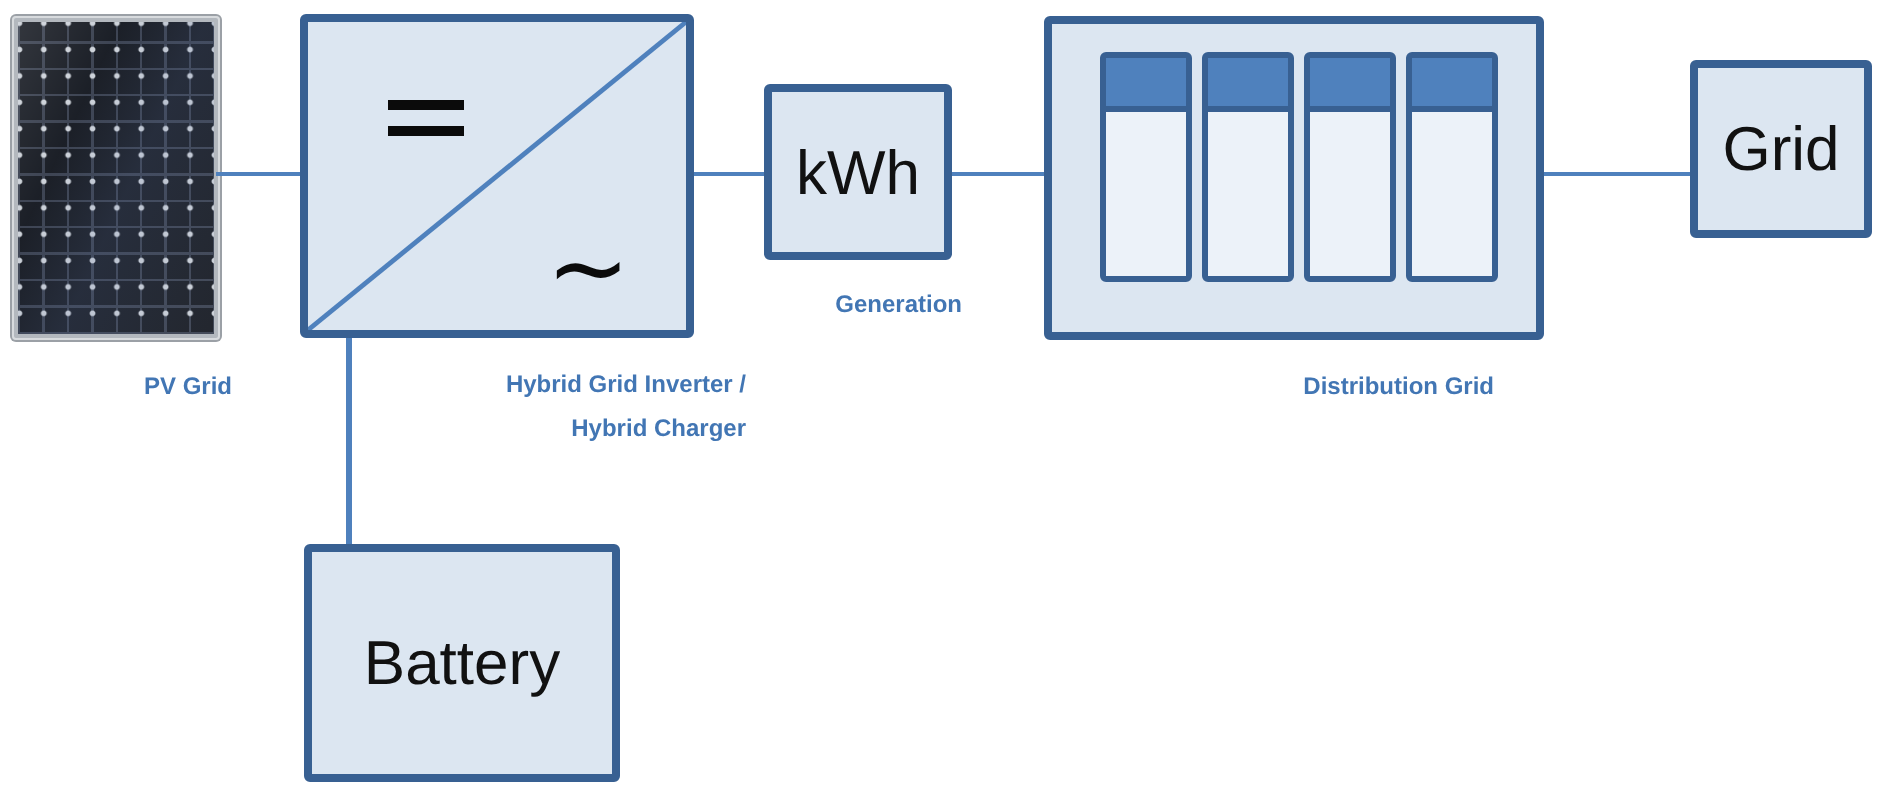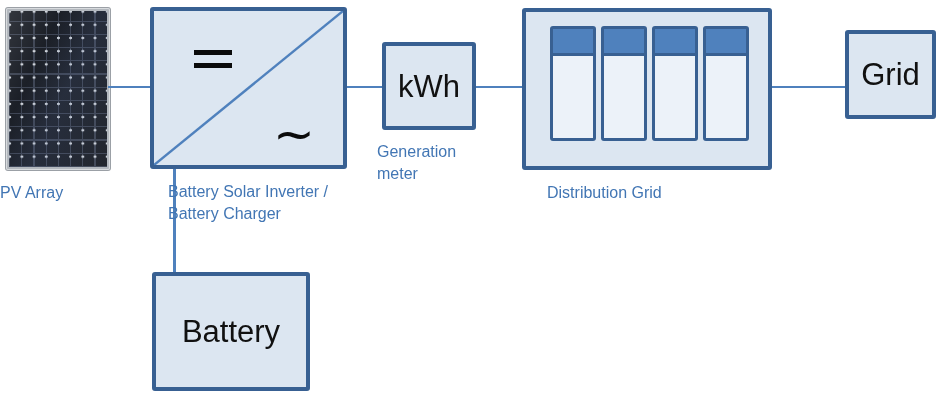--- a/index.html
+++ b/index.html
@@ -24,21 +24,21 @@
     border-radius:3px;
     display:flex;align-items:center;justify-content:center;
   }
   .node-text{
     color:var(--node-text);font-size:31px;line-height:1;
     font-family:"Liberation Sans",sans-serif;
   }
   
   .caption{
     position:absolute;color:var(--label-text);
-    font-weight:normal;font-size:16px;line-height:22px;text-align:left;
+    font-weight:bold;font-size:12px;line-height:22px;text-align:right;
   }
   
   .hline{position:absolute;height:2px;background:var(--connector);}
   .vline{position:absolute;width:3px;background:var(--connector);}
   
   .pv-panel{
     position:absolute;left:6px;top:8px;width:104px;height:162px;
     box-sizing:border-box;background:#b3b8be;padding:3px;border-radius:2px;
     box-shadow:inset 0 0 0 1px #d8dbde, 0 0 0 1px #9ba0a6;
   }
@@ -84,49 +84,48 @@
   .battery{left:152px;top:272px;width:158px;height:119px;}
 </style>
 </head>
 <body>
 
 <div class="canvas">
 
   <div class="pv-panel">
     <div class="pv-cells"></div>
   </div>
-  <div class="caption" style="left:0;top:182px;width:116px;">PV Array</div>
+  <div class="caption" style="left:0;top:182px;width:116px;">PV Grid</div>
 
   <div class="hline" style="left:108px;top:86px;width:42px;"></div>
   <div class="hline" style="left:347px;top:86px;width:35px;"></div>
   <div class="hline" style="left:476px;top:86px;width:46px;"></div>
   <div class="hline" style="left:772px;top:86px;width:73px;"></div>
   <div class="vline" style="left:173px;top:169px;height:103px;"></div>
 
   <div class="box inverter">
     <svg viewBox="0 0 100 100" preserveAspectRatio="none">
       <line x1="0" y1="100" x2="100" y2="0" stroke="#4f81bd" stroke-width="2.4" vector-effect="non-scaling-stroke"></line>
     </svg>
     <div class="dc-symbol" aria-label="=">
       <div class="bar"></div>
       <div class="bar"></div>
     </div>
     <div class="ac-symbol">~</div>
   </div>
   <div class="caption" style="left:168px;top:181px;width:205px;">
-    <div>Battery Solar Inverter /</div>
-    <div>Battery Charger</div>
+    <div>Hybrid Grid Inverter /</div>
+    <div>Hybrid Charger</div>
   </div>
 
   <div class="box meter">
     <span class="node-text">kWh</span>
   </div>
   <div class="caption" style="left:377px;top:141px;width:104px;">
     <div>Generation</div>
-    <div>meter</div>
   </div>
 
   <div class="box board">
     <div class="module-row">
         <div class="module">
           <div class="module-header"></div>
         </div>
         <div class="module">
           <div class="module-header"></div>
         </div>

